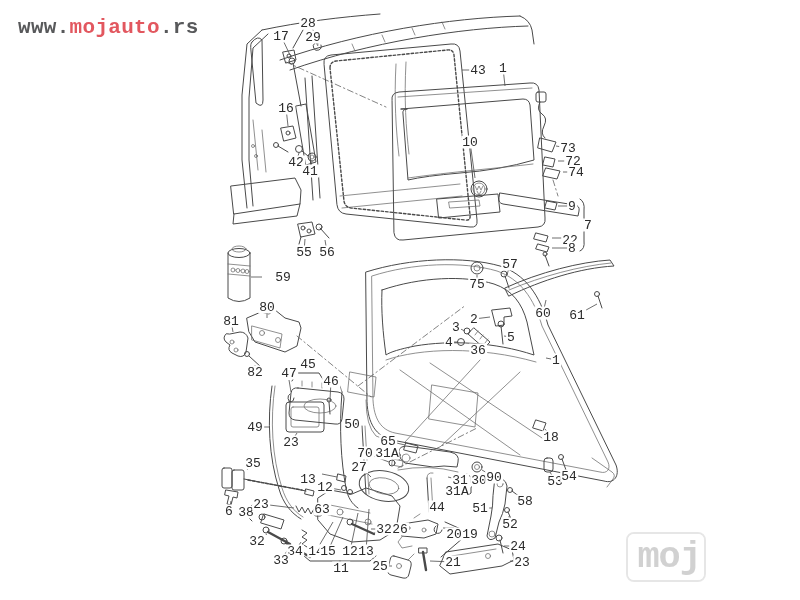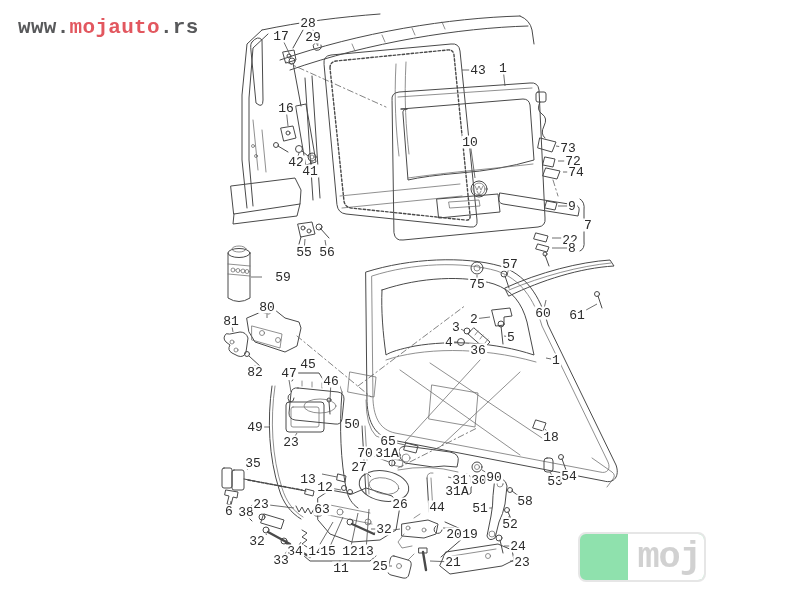--- a/index.html
+++ b/index.html
@@ -11,21 +11,21 @@
   svg.art,svg.ldr{position:absolute;left:0;top:0;}
   svg.art *{stroke:#4a4a4a;fill:none;stroke-width:1;stroke-linejoin:round;stroke-linecap:round;}
   svg.art .thin{stroke:#6b6b6b;stroke-width:.75;}
   svg.art .seal{stroke-dasharray:2.5 2;stroke-width:1.4;}
   svg.art .cl{stroke-dasharray:6 3 1.5 3;stroke-width:.75;stroke:#5a5a5a;}
   svg.art .thick{stroke-width:2.4;}
   svg.ldr line{stroke:#4a4a4a;stroke-width:.8;}
   .callout{position:absolute;transform:translate(-50%,-50%);font-size:13px;line-height:1;
            color:#2b2b2b;background:#fff;padding:0 1px;white-space:nowrap;}
   .wm{position:absolute;right:26px;bottom:18px;display:flex;align-items:flex-start;opacity:.5;
-      border:2px solid #cfcfcf;border-radius:8px;overflow:hidden;background:#22c55e;padding-left:48px;}
+      border:2px solid #cfcfcf;border-radius:8px;overflow:hidden;background:#fde047;}
   .wm span{font-weight:bold;font-size:37px;line-height:46px;letter-spacing:-1px;}
   .wm .moj{color:#a5a5a5;background:#fff;padding:0 3px 0 9px;}
   .wm .auto{color:#fff;background:#ee8b87;padding:0 10px 0 4px;border-radius:6px;}
 </style>
 </head>
 <body>
 
 <div id="stage">
 
   <div class="logo">
@@ -427,21 +427,21 @@
       <div class="callout" style="left: 510px; top: 524px;">52</div>
       <div class="callout" style="left: 257px; top: 541px;">32</div>
       <div class="callout" style="left: 295px; top: 551px;">34</div>
       <div class="callout" style="left: 281px; top: 560px;">33</div>
       <div class="callout" style="left: 316px; top: 551px;">14</div>
       <div class="callout" style="left: 328px; top: 551px;">15</div>
       <div class="callout" style="left: 350px; top: 551px;">12</div>
       <div class="callout" style="left: 366px; top: 551px;">13</div>
       <div class="callout" style="left: 341px; top: 568px;">11</div>
       <div class="callout" style="left: 384px; top: 529px;">32</div>
-      <div class="callout" style="left: 400px; top: 504px;">26</div>
+      <div class="callout" style="left: 400px; top: 529px;">26</div>
       <div class="callout" style="left: 380px; top: 566px;">25</div>
       <div class="callout" style="left: 454px; top: 528px; margin-top: 6px;">20</div>
       <div class="callout" style="left: 470px; top: 534px;">19</div>
       <div class="callout" style="left: 453px; top: 562px;">21</div>
       <div class="callout" style="left: 518px; top: 546px;">24</div>
       <div class="callout" style="left: 522px; top: 562px;">23</div>
     </div>
 
   <div class="wm">
     <span class="moj">moj</span>

